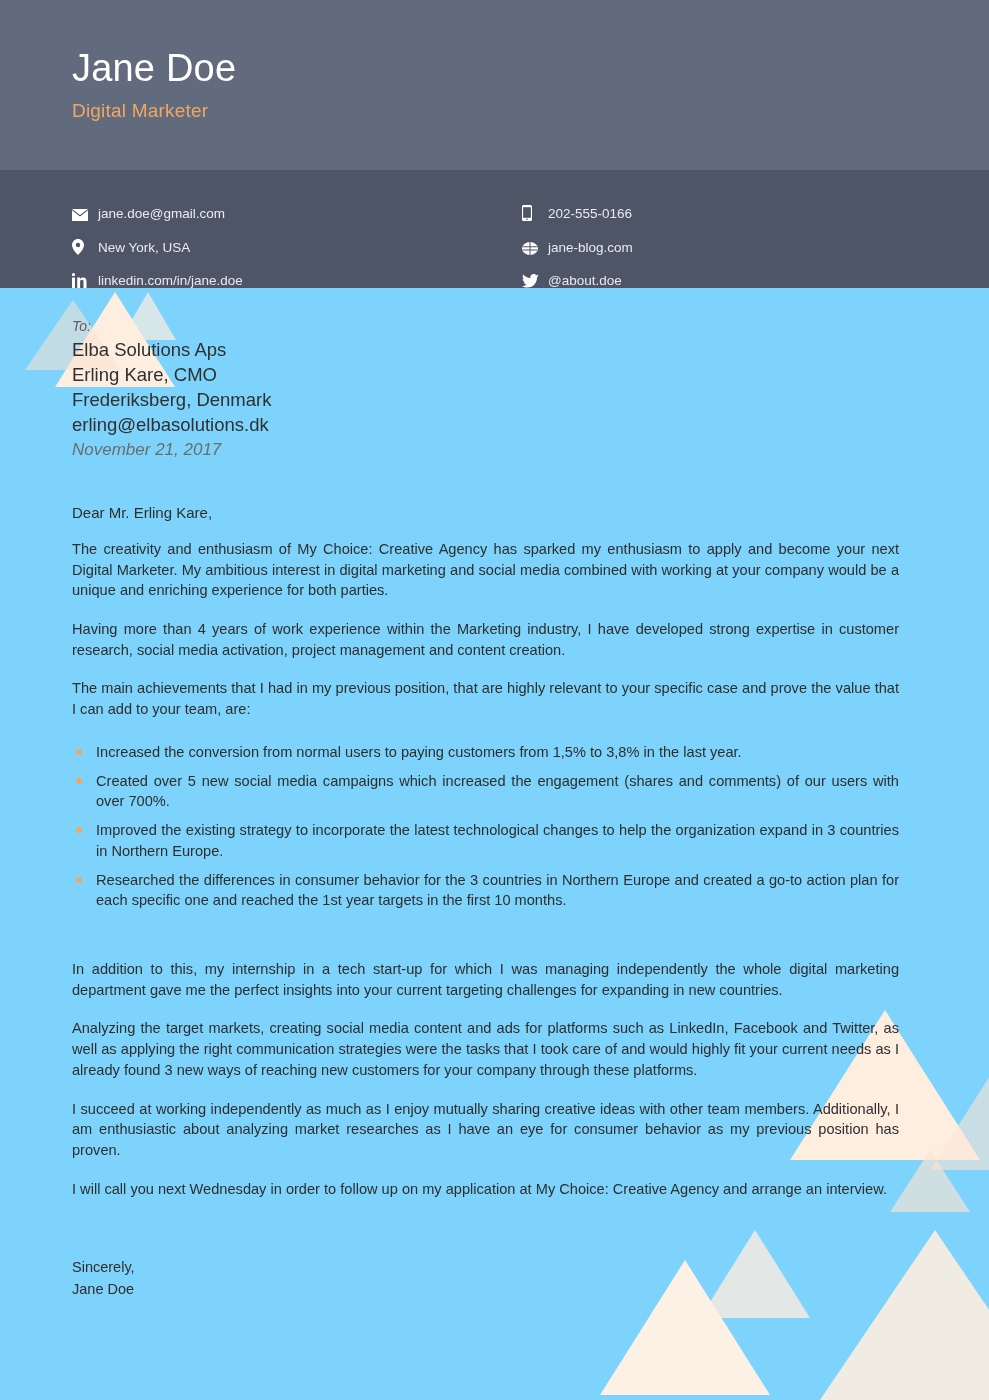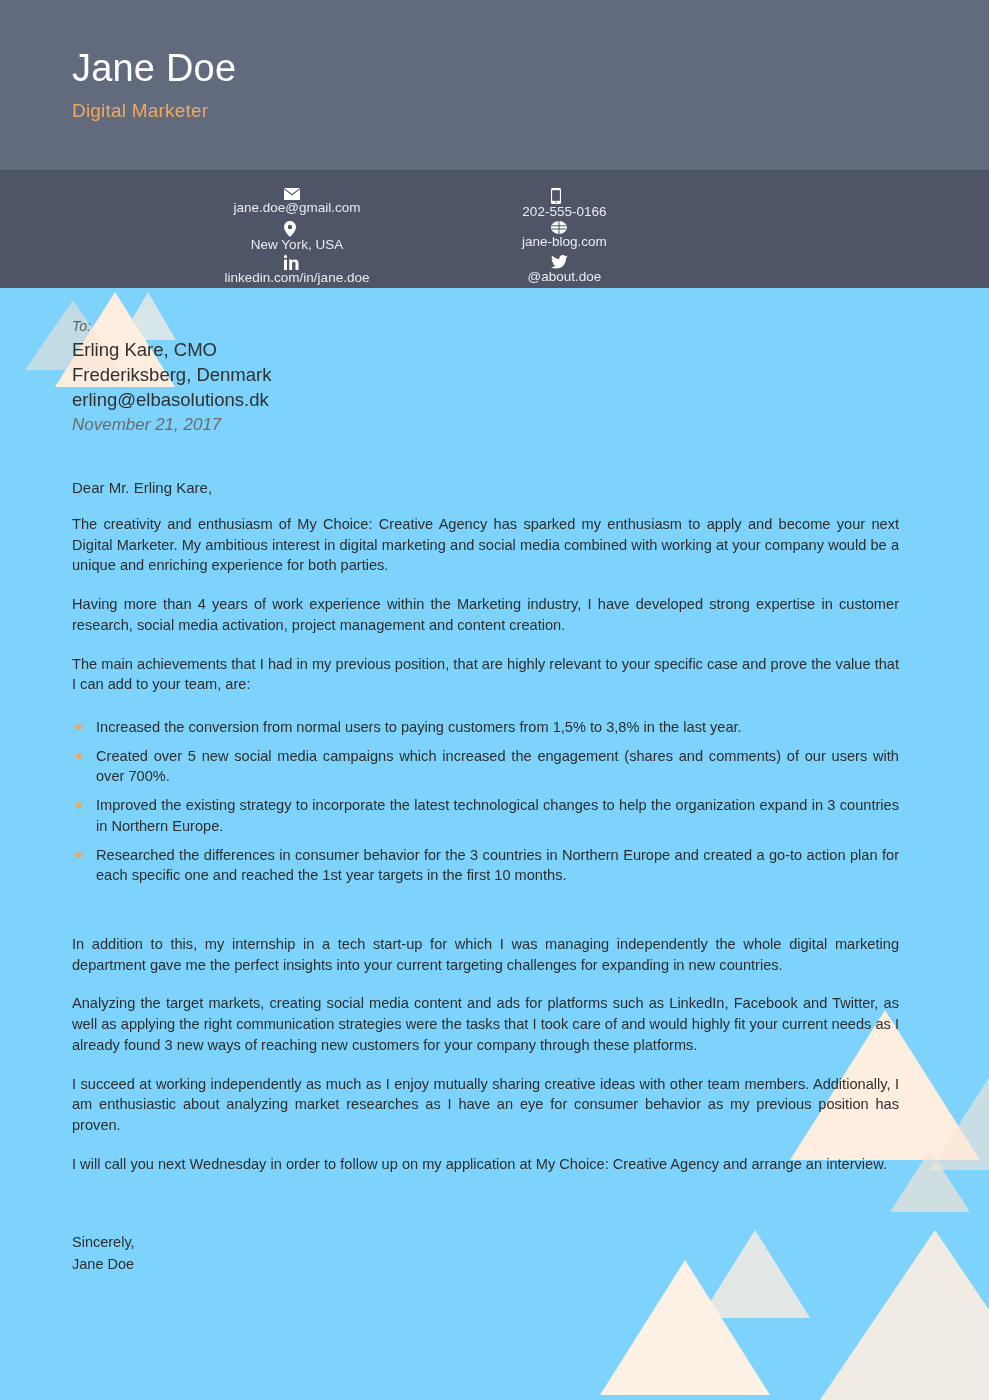--- a/index.html
+++ b/index.html
@@ -71,25 +71,24 @@
     display: flex;
   }
   .contact-col {
     display: flex;
     flex-direction: column;
     justify-content: flex-start;
   }
   .contact-col.left { width: 450px; }
   .contact-row {
     display: flex;
-    align-items: center;
+    align-items: flex-end;
     height: 35px;
     color: #e9ebef;
     font-size: 13.5px;
-    flex-direction: column;
   }
   .contact-icon {
     width: 26px;
     min-width: 26px;
     color: #ffffff;
     display: flex;
     align-items: center;
     justify-content: flex-start;
     font-size: 14px;
   }
@@ -262,20 +261,21 @@
         <span class="contact-text">@about.doe</span>
       </div>
 
     </div>
   </div>
 
   <div class="content">
 
     <div class="to-label">To:</div>
     <div class="recipient">
+      <div>Elba Solutions Aps</div>
       <div>Erling Kare, CMO</div>
       <div>Frederiksberg, Denmark</div>
       <div>erling@elbasolutions.dk</div>
     </div>
     <div class="letter-date">November 21, 2017</div>
 
     <div class="salutation">Dear Mr. Erling Kare,</div>
 
     <p class="para">The creativity and enthusiasm of My Choice: Creative Agency has sparked my enthusiasm to apply and become your next Digital Marketer. My ambitious interest in digital marketing and social media combined with working at your company would be a unique and enriching experience for both parties.</p>
     <p class="para">Having more than 4 years of work experience within the Marketing industry, I have developed strong expertise in customer research, social media activation, project management and content creation.</p>

